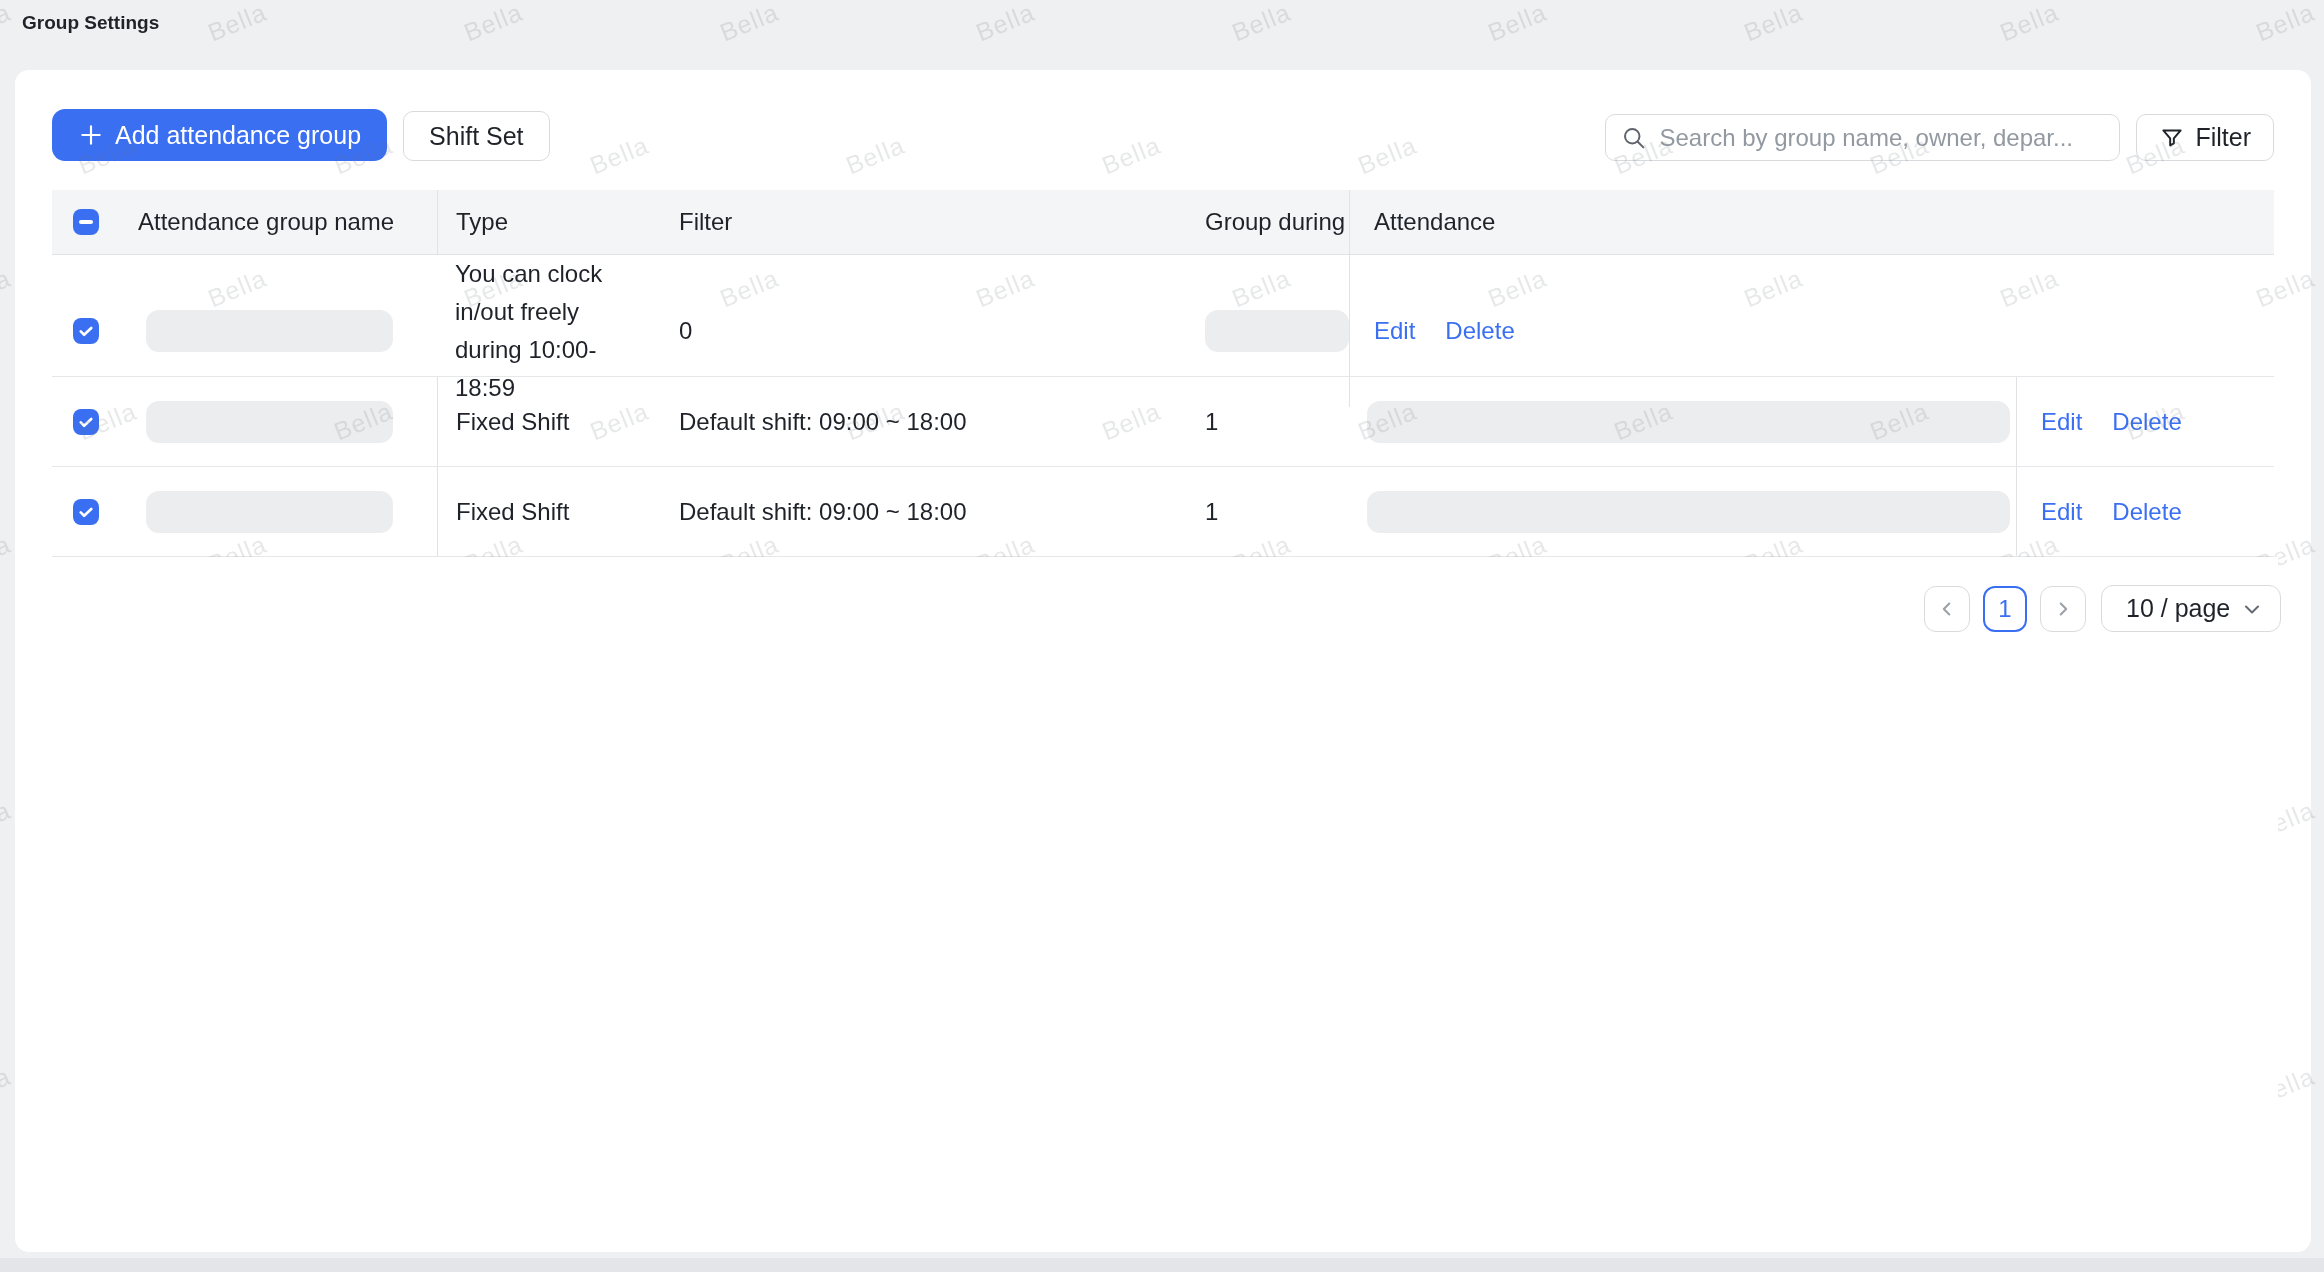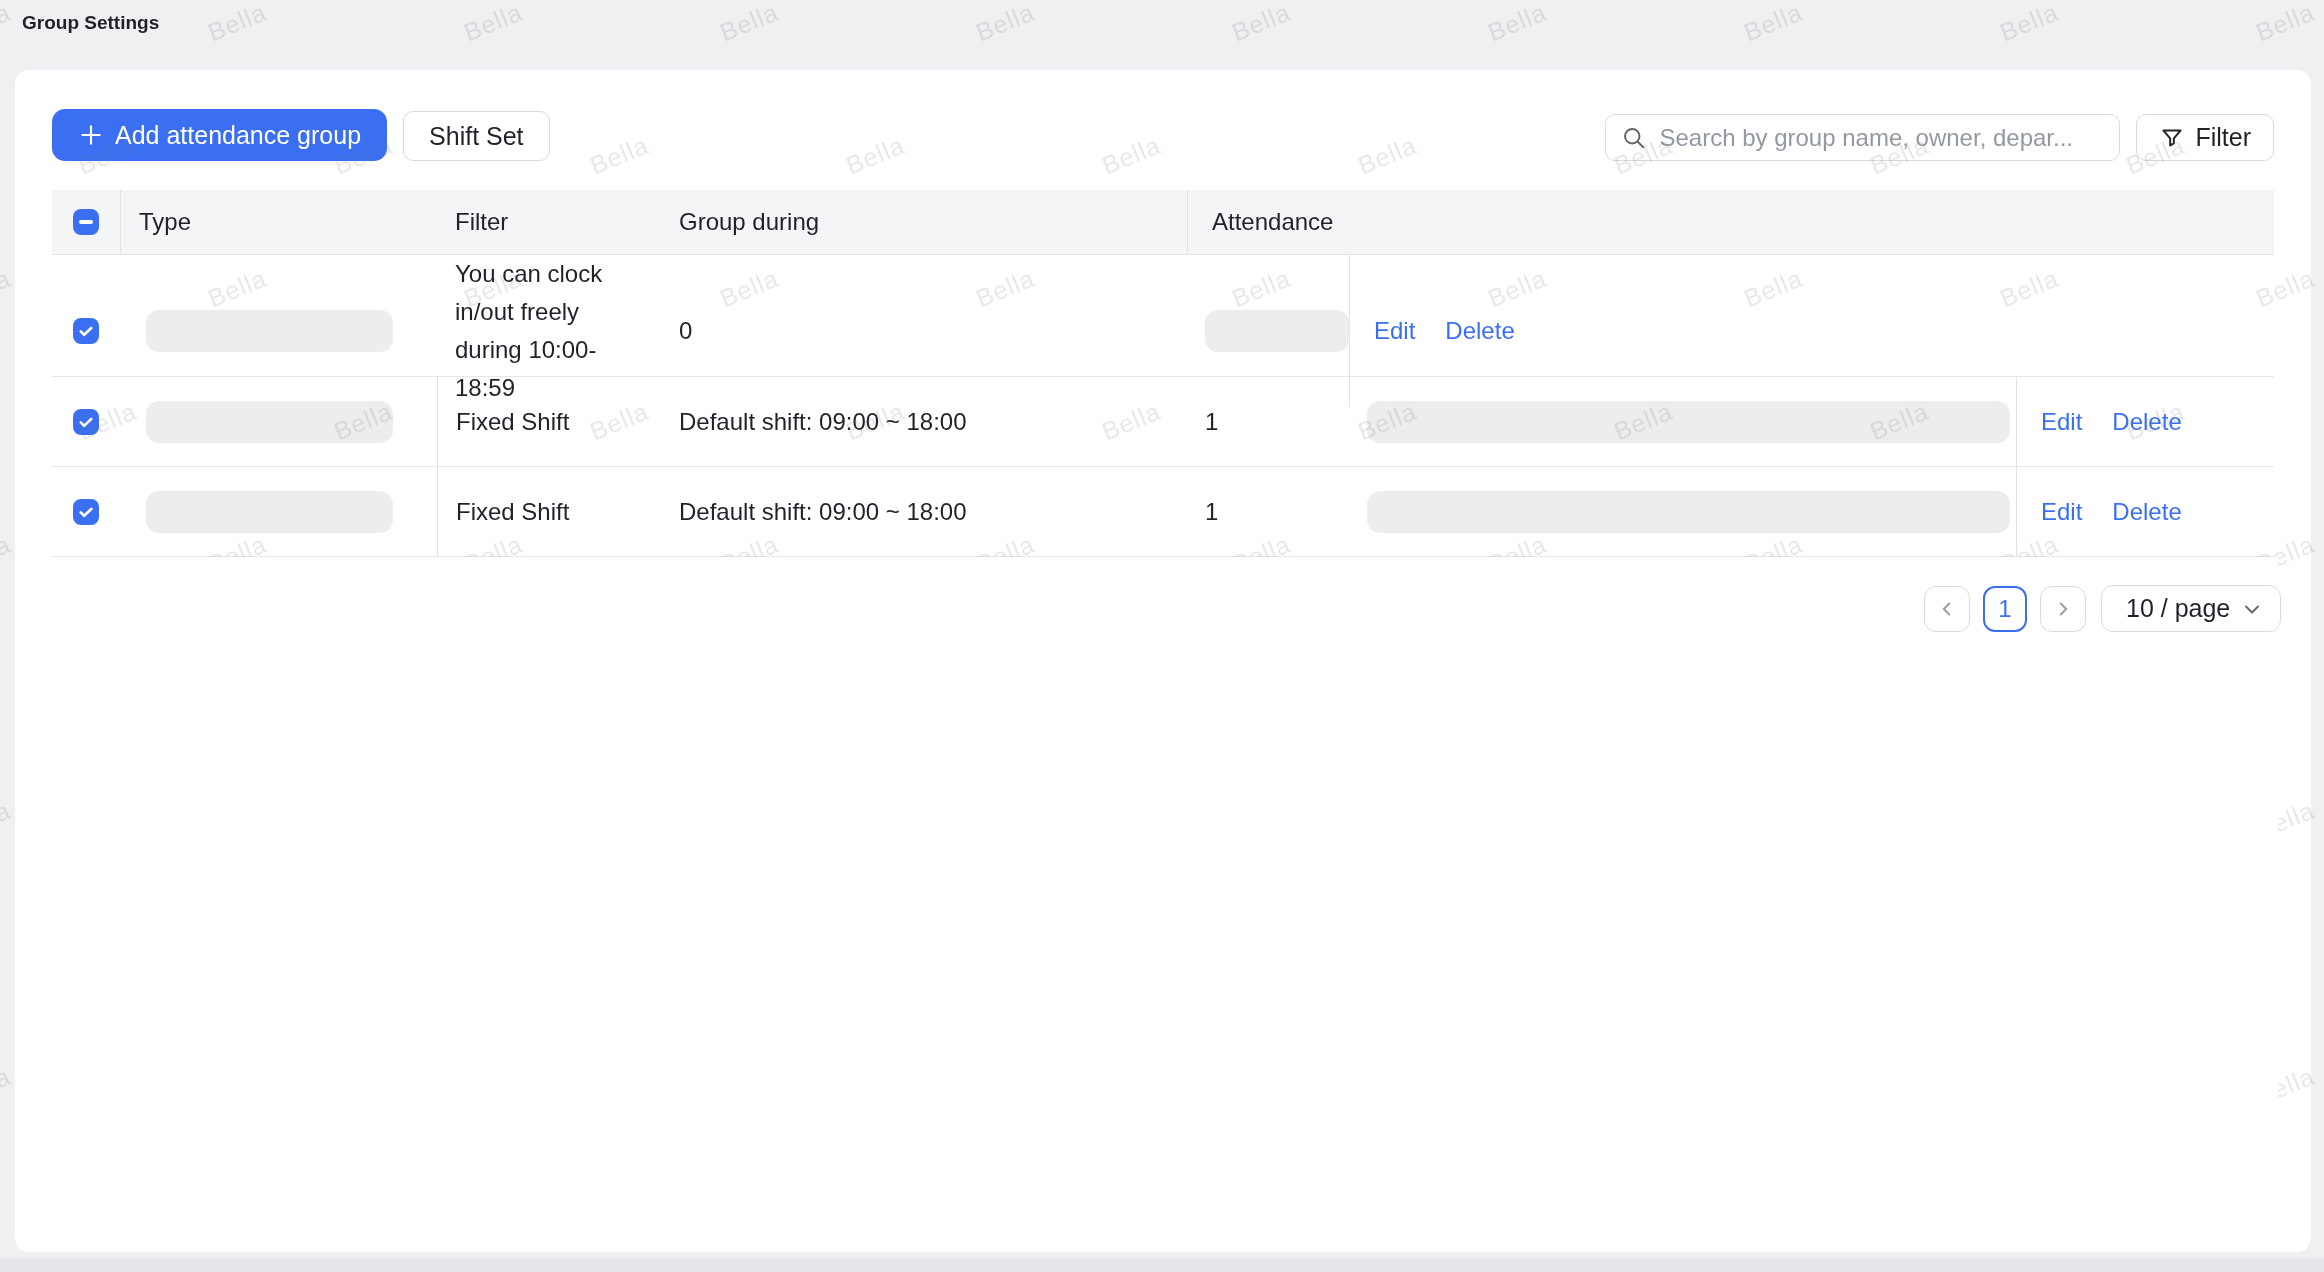--- a/index.html
+++ b/index.html
@@ -216,20 +216,21 @@
   </div>
 
   <div class="tablewrap">
 
     <div class="trow thead">
       <div class="cell c-check">
         <span class="cb">
             <span class="bar"></span>
           </span>
       </div>
+      <div class="cell c-name">Attendance group name</div>
       <div class="cell c-type">Type</div>
       <div class="cell c-members">Filter</div>
       <div class="cell c-owner">Group during</div>
       <div class="cell c-op">Attendance</div>
     </div>
 
     <div class="trow tbody-row h-r1">
       <div class="cell c-check">
         <span class="cb">
           <svg width="18" height="18" viewBox="0 0 24 24">

